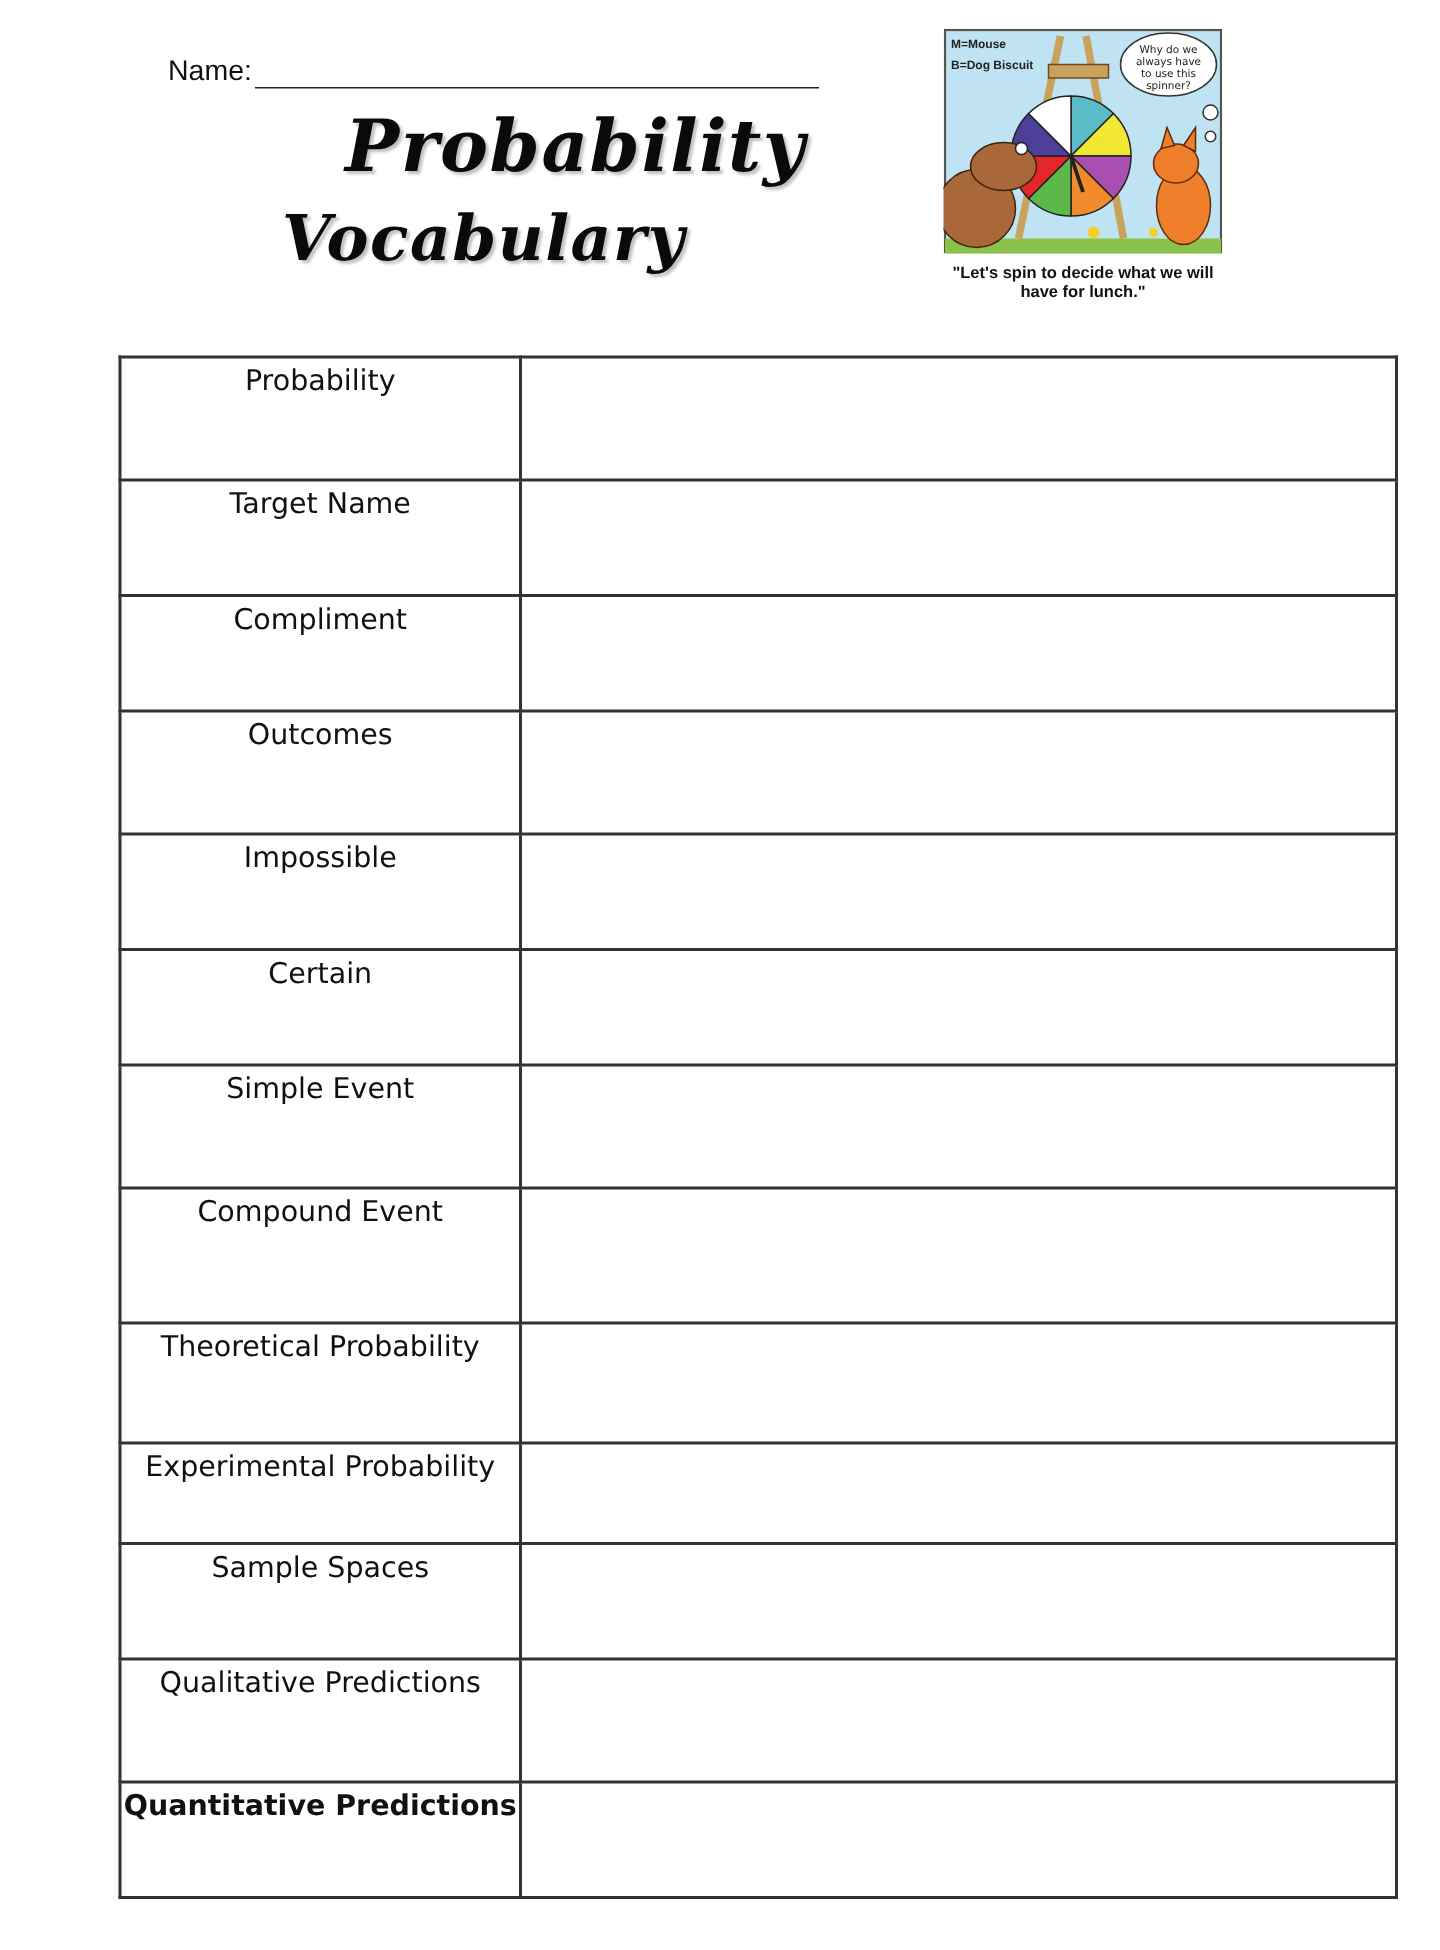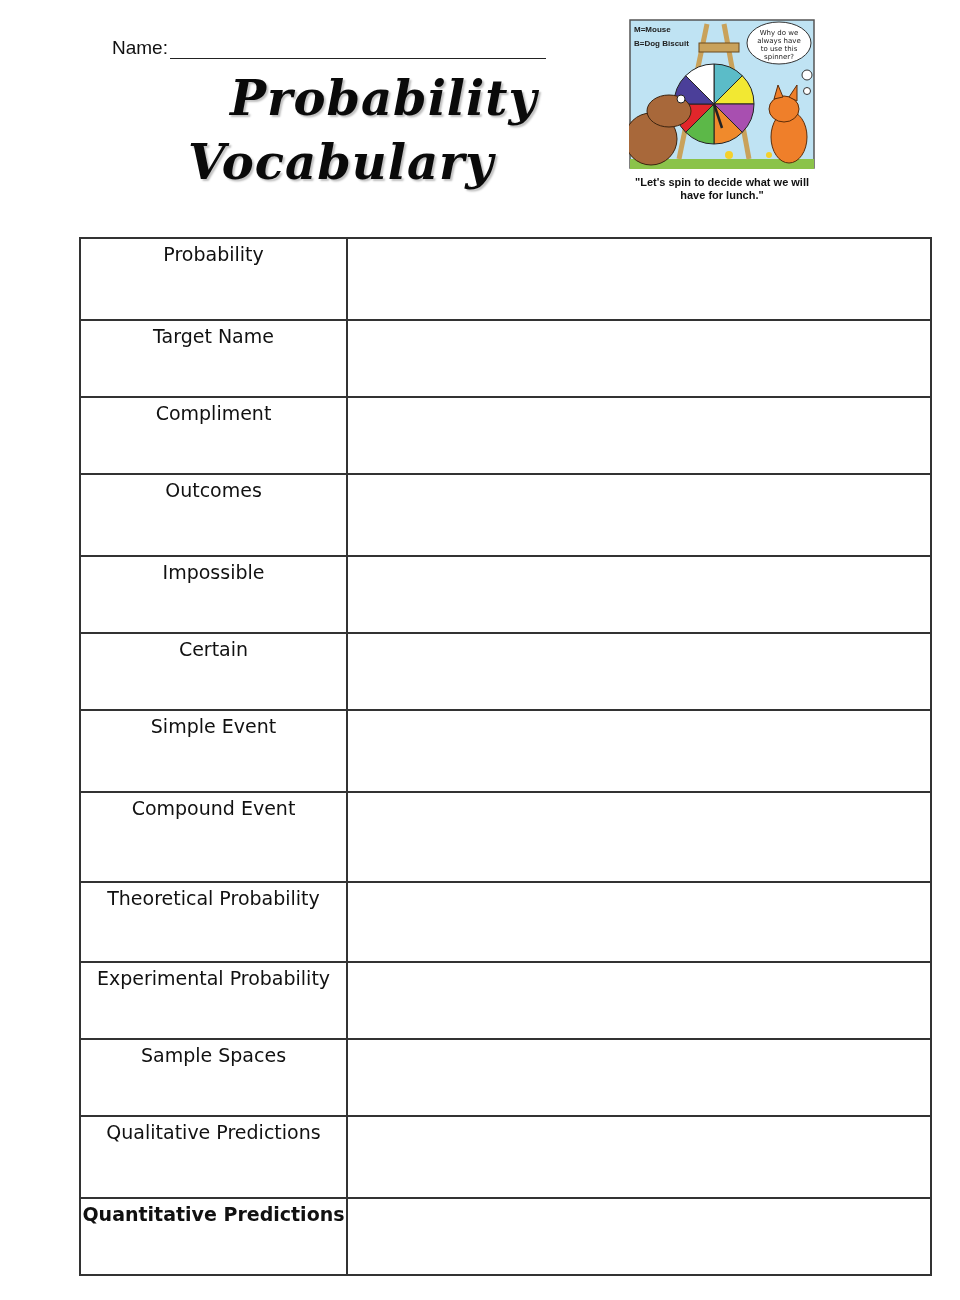--- a/index.html
+++ b/index.html
@@ -1,21 +1,21 @@
 <!DOCTYPE html>
 <html><head>
 <meta charset="utf-8">
 <style>
   html, body { margin: 0; padding: 0; background: #ffffff; }
   body { width: 960px; height: 1300px; position: relative; overflow: hidden; font-family: "DejaVu Sans", sans-serif; color: #111; }
   .name-row { position: absolute; left: 112px; top: 36px; font-family: "Liberation Sans", sans-serif; font-size: 19px; color: #111; display: flex; align-items: flex-end; }
   .name-line { display: inline-block; width: 376px; border-bottom: 1.5px solid #222; height: 22px; margin-left: 2px; }
   .title { position: absolute; font-family: "DejaVu Serif", serif; font-weight: bold; color: #0a0a0a; text-shadow: 2px 2px 2px rgba(0,0,0,0.25); letter-spacing: 1px; }
   .title-1 { left: 230px; top: 70px; font-size: 48px; font-style: italic; }
-  .title-2 { left: 188px; top: 134px; font-size: 48px; font-style: italic; }
+  .title-2 { left: 188px; top: 134px; font-size: 42px; font-style: italic; }
   .cartoon { position: absolute; left: 629px; top: 19px; width: 186px; height: 188px; }
   .cartoon-caption { position: absolute; left: 629px; top: 176px; width: 186px; text-align: center; font-family: "Liberation Sans", sans-serif; font-weight: bold; font-size: 11px; line-height: 13px; color: #111; }
   table.vocab { position: absolute; left: 79px; top: 237px; width: 853px; border-collapse: collapse; table-layout: fixed; }
   table.vocab td { border: 2px solid #333; vertical-align: top; padding: 0; }
   td.term { width: 265px; text-align: center; font-family: "DejaVu Sans", sans-serif; font-size: 19px; padding-top: 4px !important; color: #111; }
   td.def { background: #fff; }
 </style>
 </head>
 <body>
 
@@ -102,21 +102,21 @@
         <td class="def"></td>
       </tr>
       <tr style="height: 90px;">
         <td class="term">Compound Event</td>
         <td class="def"></td>
       </tr>
       <tr style="height: 80px;">
         <td class="term">Theoretical Probability</td>
         <td class="def"></td>
       </tr>
-      <tr style="height: 77px;">
+      <tr style="height: 67px;">
         <td class="term">Experimental Probability</td>
         <td class="def"></td>
       </tr>
       <tr style="height: 77px;">
         <td class="term">Sample Spaces</td>
         <td class="def"></td>
       </tr>
       <tr style="height: 82px; margin-top: 28px;">
         <td class="term">Qualitative Predictions</td>
         <td class="def"></td>

